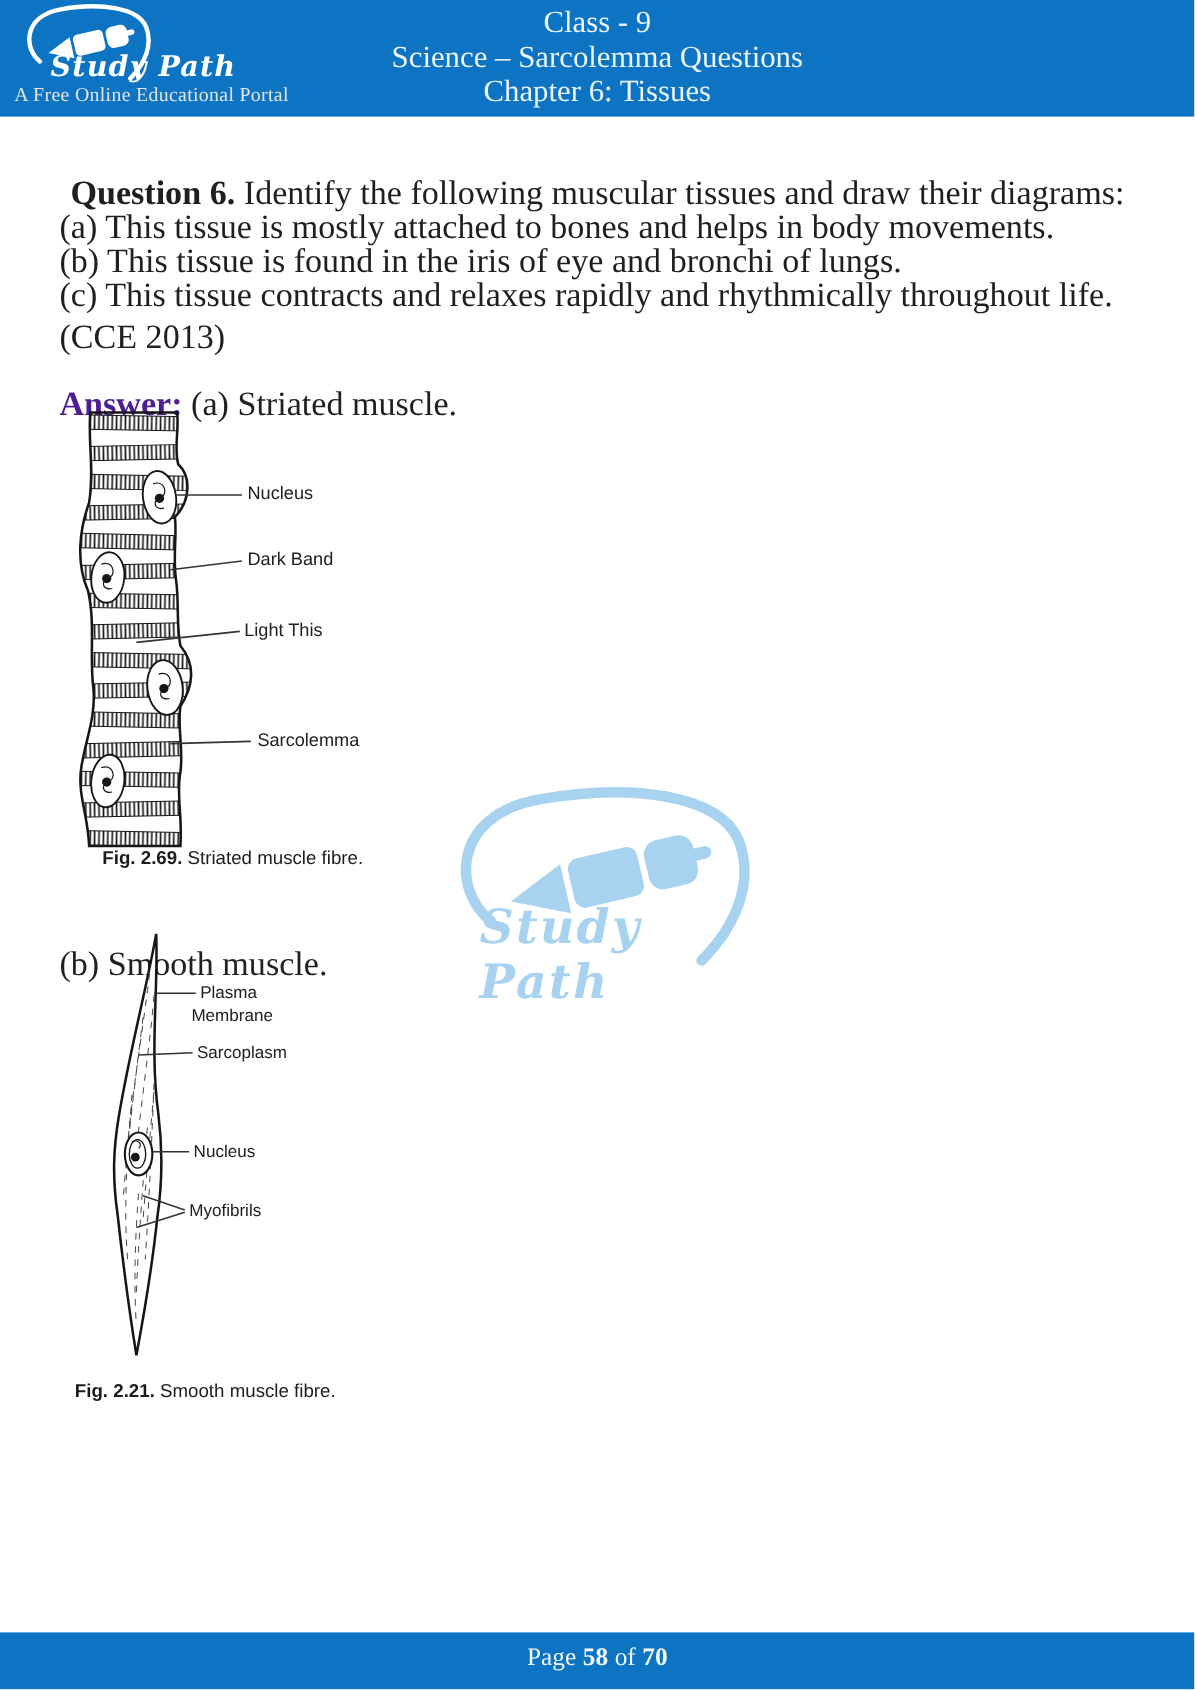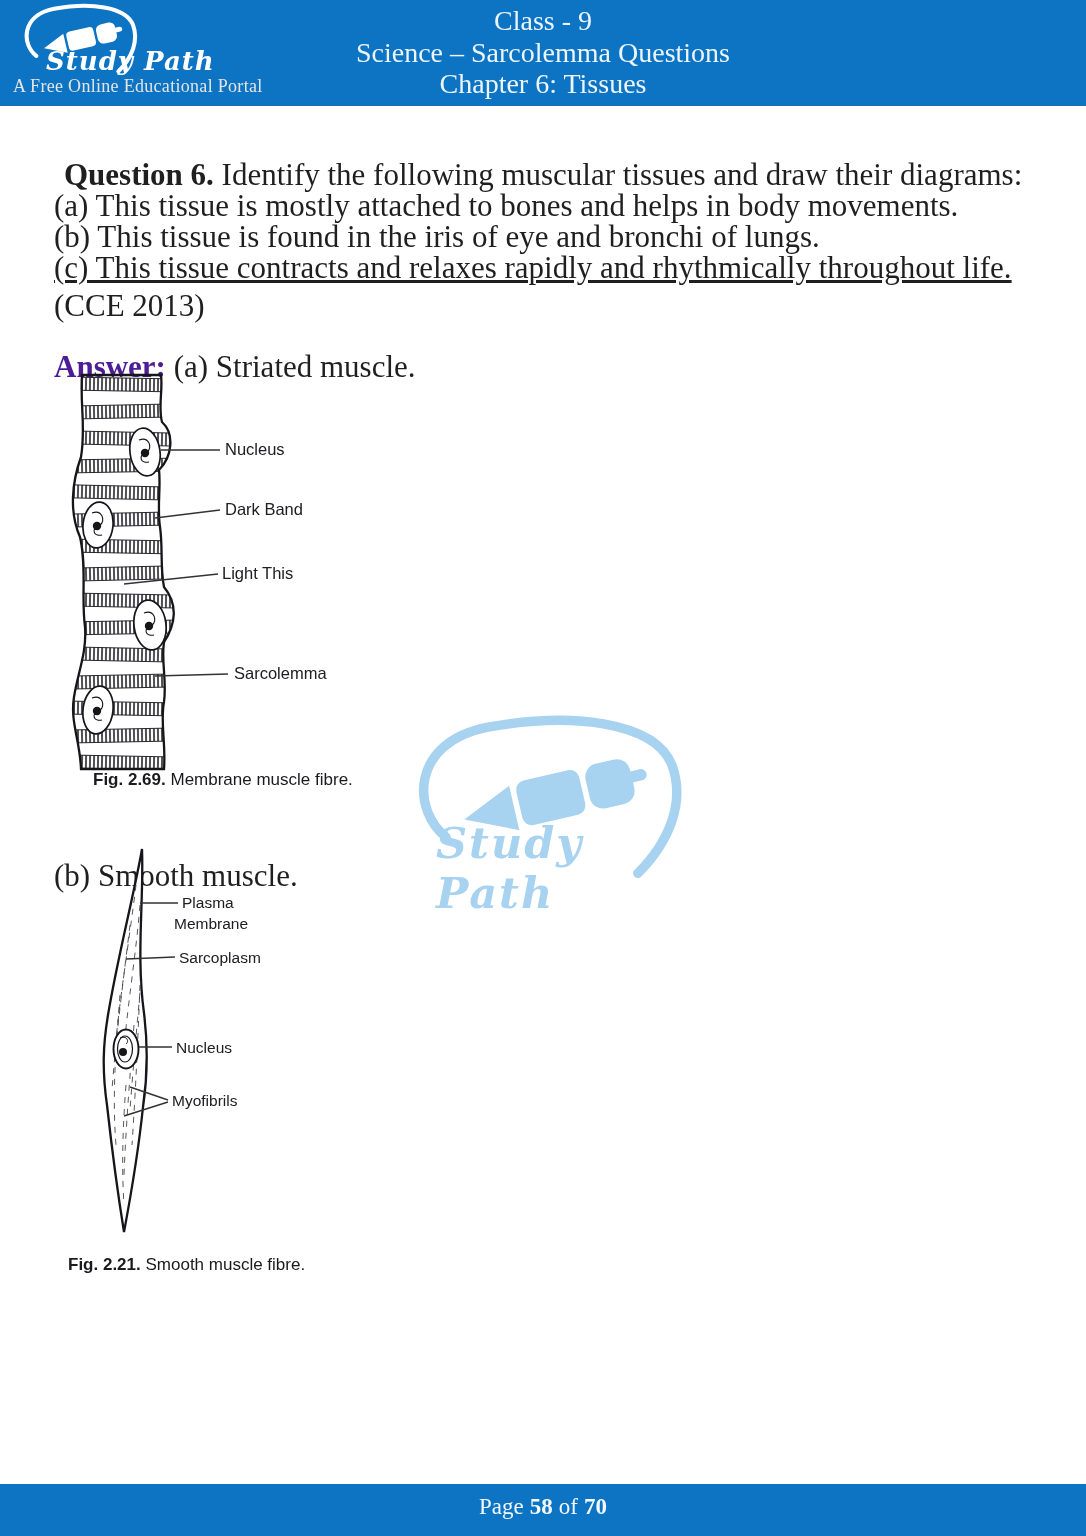--- a/index.html
+++ b/index.html
@@ -13,21 +13,21 @@
         font-style:italic;font-weight:bold;font-size:26px;color:#ffffff;letter-spacing:1px;}
   .tagline{position:absolute;left:13px;top:76px;font-size:18px;color:#e5e5e5;letter-spacing:.3px;}
   .header-titles{position:absolute;left:0;top:5px;width:100%;text-align:center;
         font-size:28px;line-height:31.5px;color:#ecf5fc;}
 
   
   .bodyline{position:absolute;font-size:31px;white-space:nowrap;margin-top:46px;}
   .q-line{left:64px;top:111px;}
   .item-a{left:54px;top:142px;}
   .item-b{left:54px;top:173px;}
-  .item-c{left:54px;top:204px;text-decoration:underline;}
+  .item-c{left:54px;top:204px;}
   .cce{left:54px;top:242px;}
   .answer-line{left:54px;top:303px;}
   .part-b-line{left:54px;top:812px;}
   .bold{font-weight:bold;}
   .green{color:#4c1d95;font-weight:bold;}
 
   
   .figure{position:absolute;}
   .fig1{left:60px;top:372px;width:300px;height:428px;}
   .fig2{left:60px;top:845px;width:262px;height:445px;}
@@ -158,21 +158,21 @@
       <line x1="64" y1="212" x2="158" y2="202" stroke="#333" stroke-width="1.5"></line>
       <line x1="95" y1="304" x2="168" y2="302" stroke="#333" stroke-width="1.5"></line>
     </svg>
 
     <span class="fig-label" style="left:165px;top:68px;">Nucleus</span>
     <span class="fig-label" style="left:165px;top:128px;">Dark Band</span>
     <span class="fig-label" style="left:162px;top:192px;">Light This</span>
     <span class="fig-label" style="left:174px;top:292px;">Sarcolemma</span>
 
     <div class="fig-caption" style="left:33px;top:398px;">
-      <span class="bold">Fig. 2.69.</span><span> Membrane muscle fibre.</span>
+      <span class="bold">Fig. 2.69.</span><span> Striated muscle fibre.</span>
     </div>
   </div>
 
   <div class="watermark">
     <svg class="watermark-svg" viewBox="0 0 150 88">
       <use href="#pen-logo"></use>
     </svg>
     <div class="watermark-script">Study Path</div>
   </div>
 

